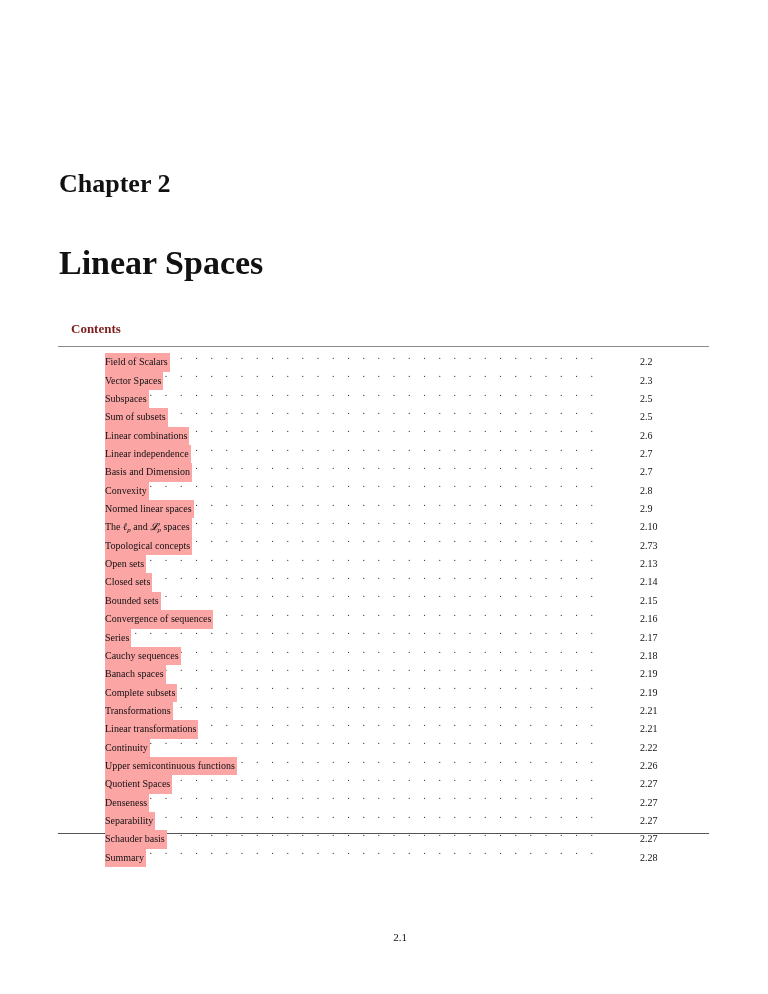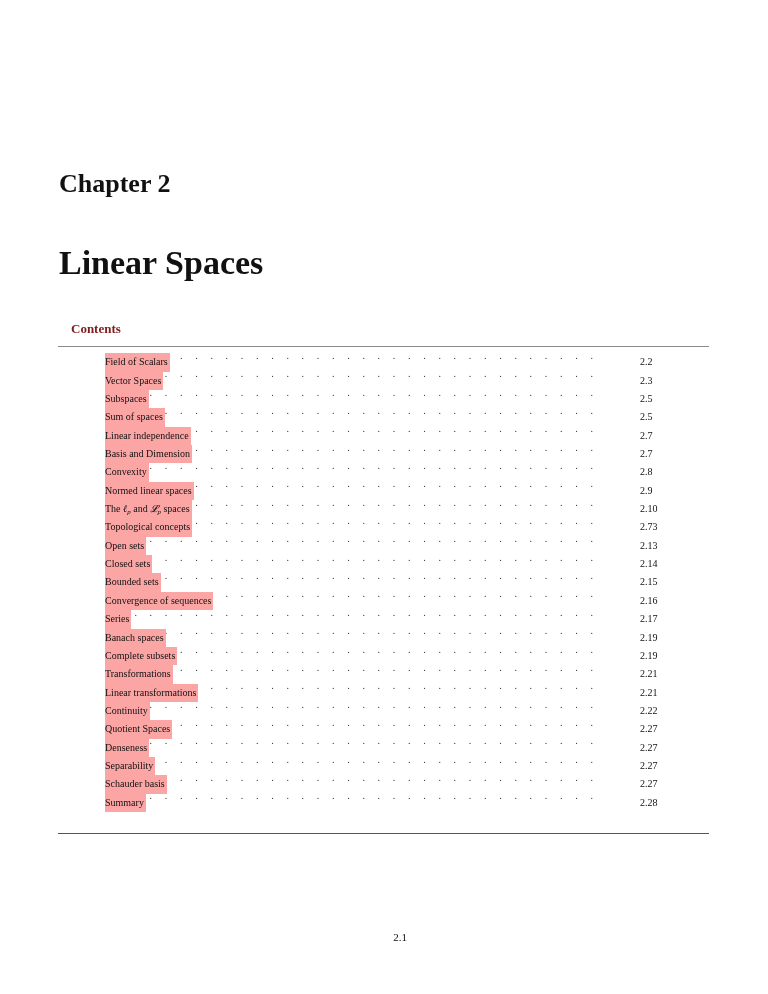--- a/index.html
+++ b/index.html
@@ -138,25 +138,30 @@
       <span class="toc-title">Vector Spaces</span>
       <span class="toc-leader"></span>
       <span class="toc-page">2.3</span>
     </li>
   <li class="toc-row">
       <span class="toc-title">Subspaces</span>
       <span class="toc-leader"></span>
       <span class="toc-page">2.5</span>
     </li>
   <li class="toc-row">
-      <span class="toc-title">Sum of spaces</span>
+      <span class="toc-title">Sum of subsets</span>
       <span class="toc-leader"></span>
       <span class="toc-page">2.5</span>
     </li>
   <li class="toc-row">
+      <span class="toc-title">Linear combinations</span>
+      <span class="toc-leader"></span>
+      <span class="toc-page">2.6</span>
+    </li>
+  <li class="toc-row">
       <span class="toc-title">Linear independence</span>
       <span class="toc-leader"></span>
       <span class="toc-page">2.7</span>
     </li>
   <li class="toc-row">
       <span class="toc-title">Basis and Dimension</span>
       <span class="toc-leader"></span>
       <span class="toc-page">2.7</span>
     </li>
   <li class="toc-row">
@@ -198,20 +203,25 @@
       <span class="toc-title">Convergence of sequences</span>
       <span class="toc-leader"></span>
       <span class="toc-page">2.16</span>
     </li>
   <li class="toc-row">
       <span class="toc-title">Series</span>
       <span class="toc-leader"></span>
       <span class="toc-page">2.17</span>
     </li>
   <li class="toc-row">
+      <span class="toc-title">Cauchy sequences</span>
+      <span class="toc-leader"></span>
+      <span class="toc-page">2.18</span>
+    </li>
+  <li class="toc-row">
       <span class="toc-title">Banach spaces</span>
       <span class="toc-leader"></span>
       <span class="toc-page">2.19</span>
     </li>
   <li class="toc-row">
       <span class="toc-title">Complete subsets</span>
       <span class="toc-leader"></span>
       <span class="toc-page">2.19</span>
     </li>
   <li class="toc-row">
@@ -223,20 +233,25 @@
       <span class="toc-title">Linear transformations</span>
       <span class="toc-leader"></span>
       <span class="toc-page">2.21</span>
     </li>
   <li class="toc-row">
       <span class="toc-title">Continuity</span>
       <span class="toc-leader"></span>
       <span class="toc-page">2.22</span>
     </li>
   <li class="toc-row">
+      <span class="toc-title">Upper semicontinuous functions</span>
+      <span class="toc-leader"></span>
+      <span class="toc-page">2.26</span>
+    </li>
+  <li class="toc-row">
       <span class="toc-title">Quotient Spaces</span>
       <span class="toc-leader"></span>
       <span class="toc-page">2.27</span>
     </li>
   <li class="toc-row">
       <span class="toc-title">Denseness</span>
       <span class="toc-leader"></span>
       <span class="toc-page">2.27</span>
     </li>
   <li class="toc-row">

